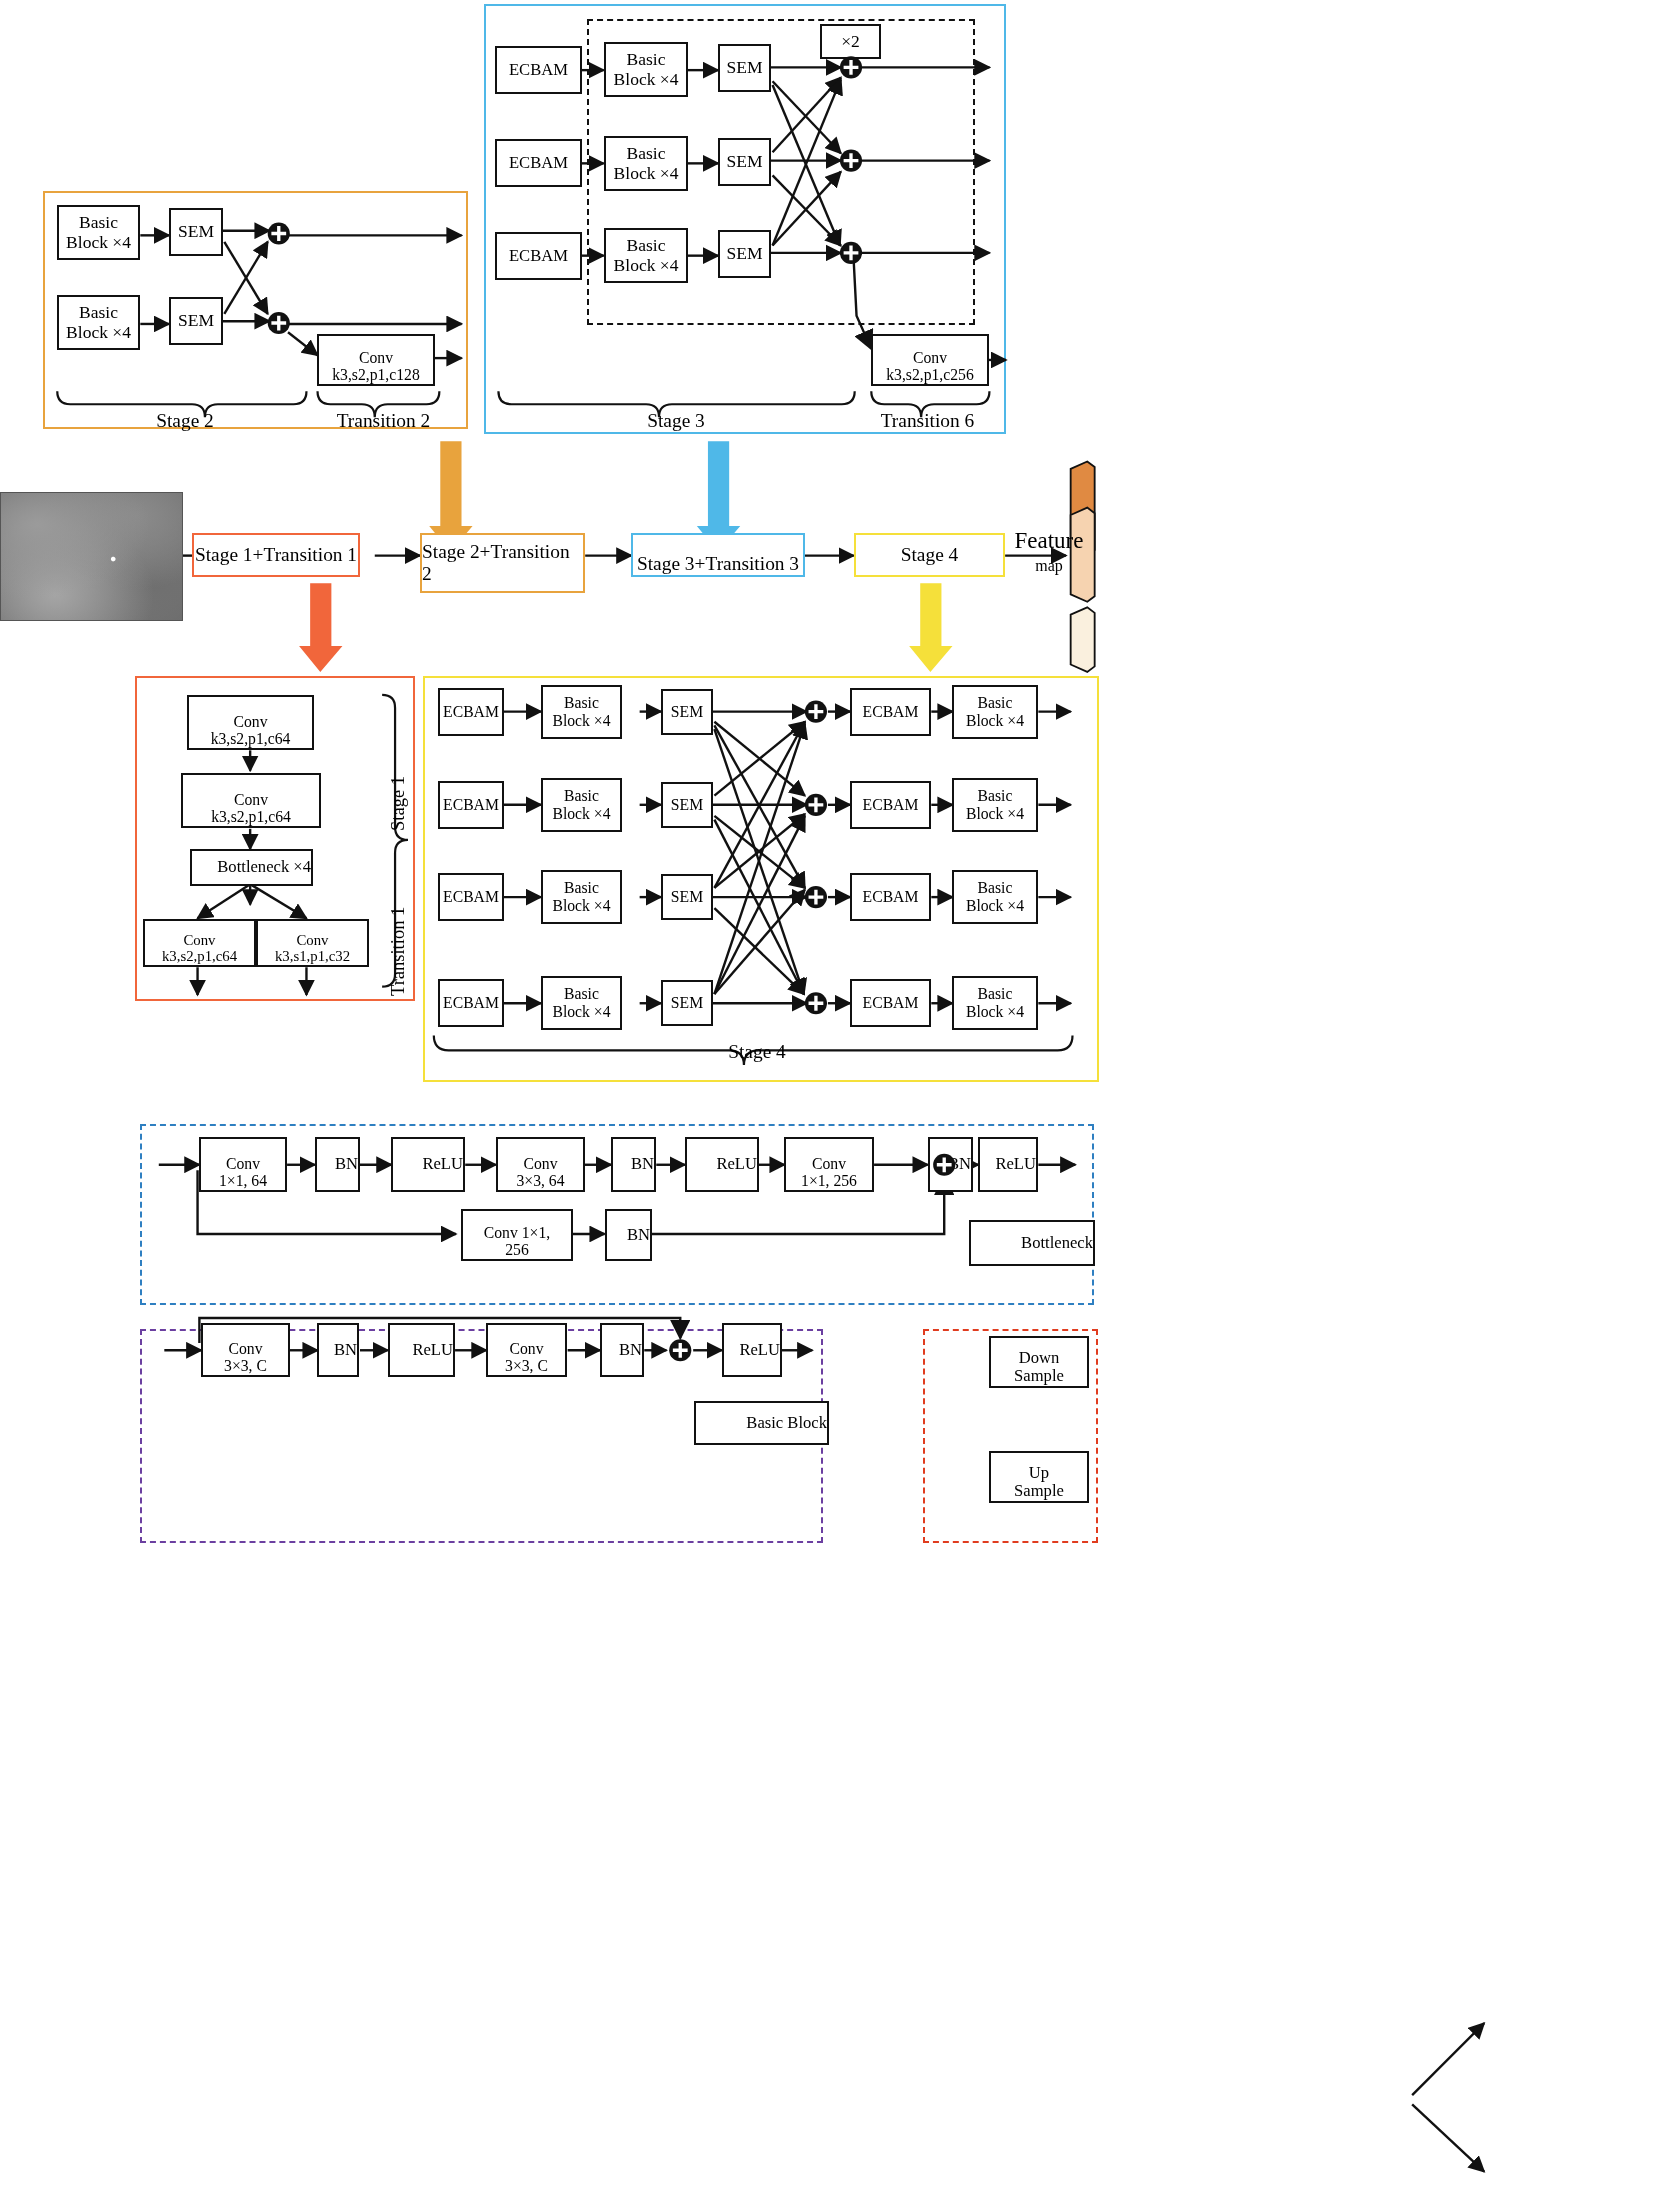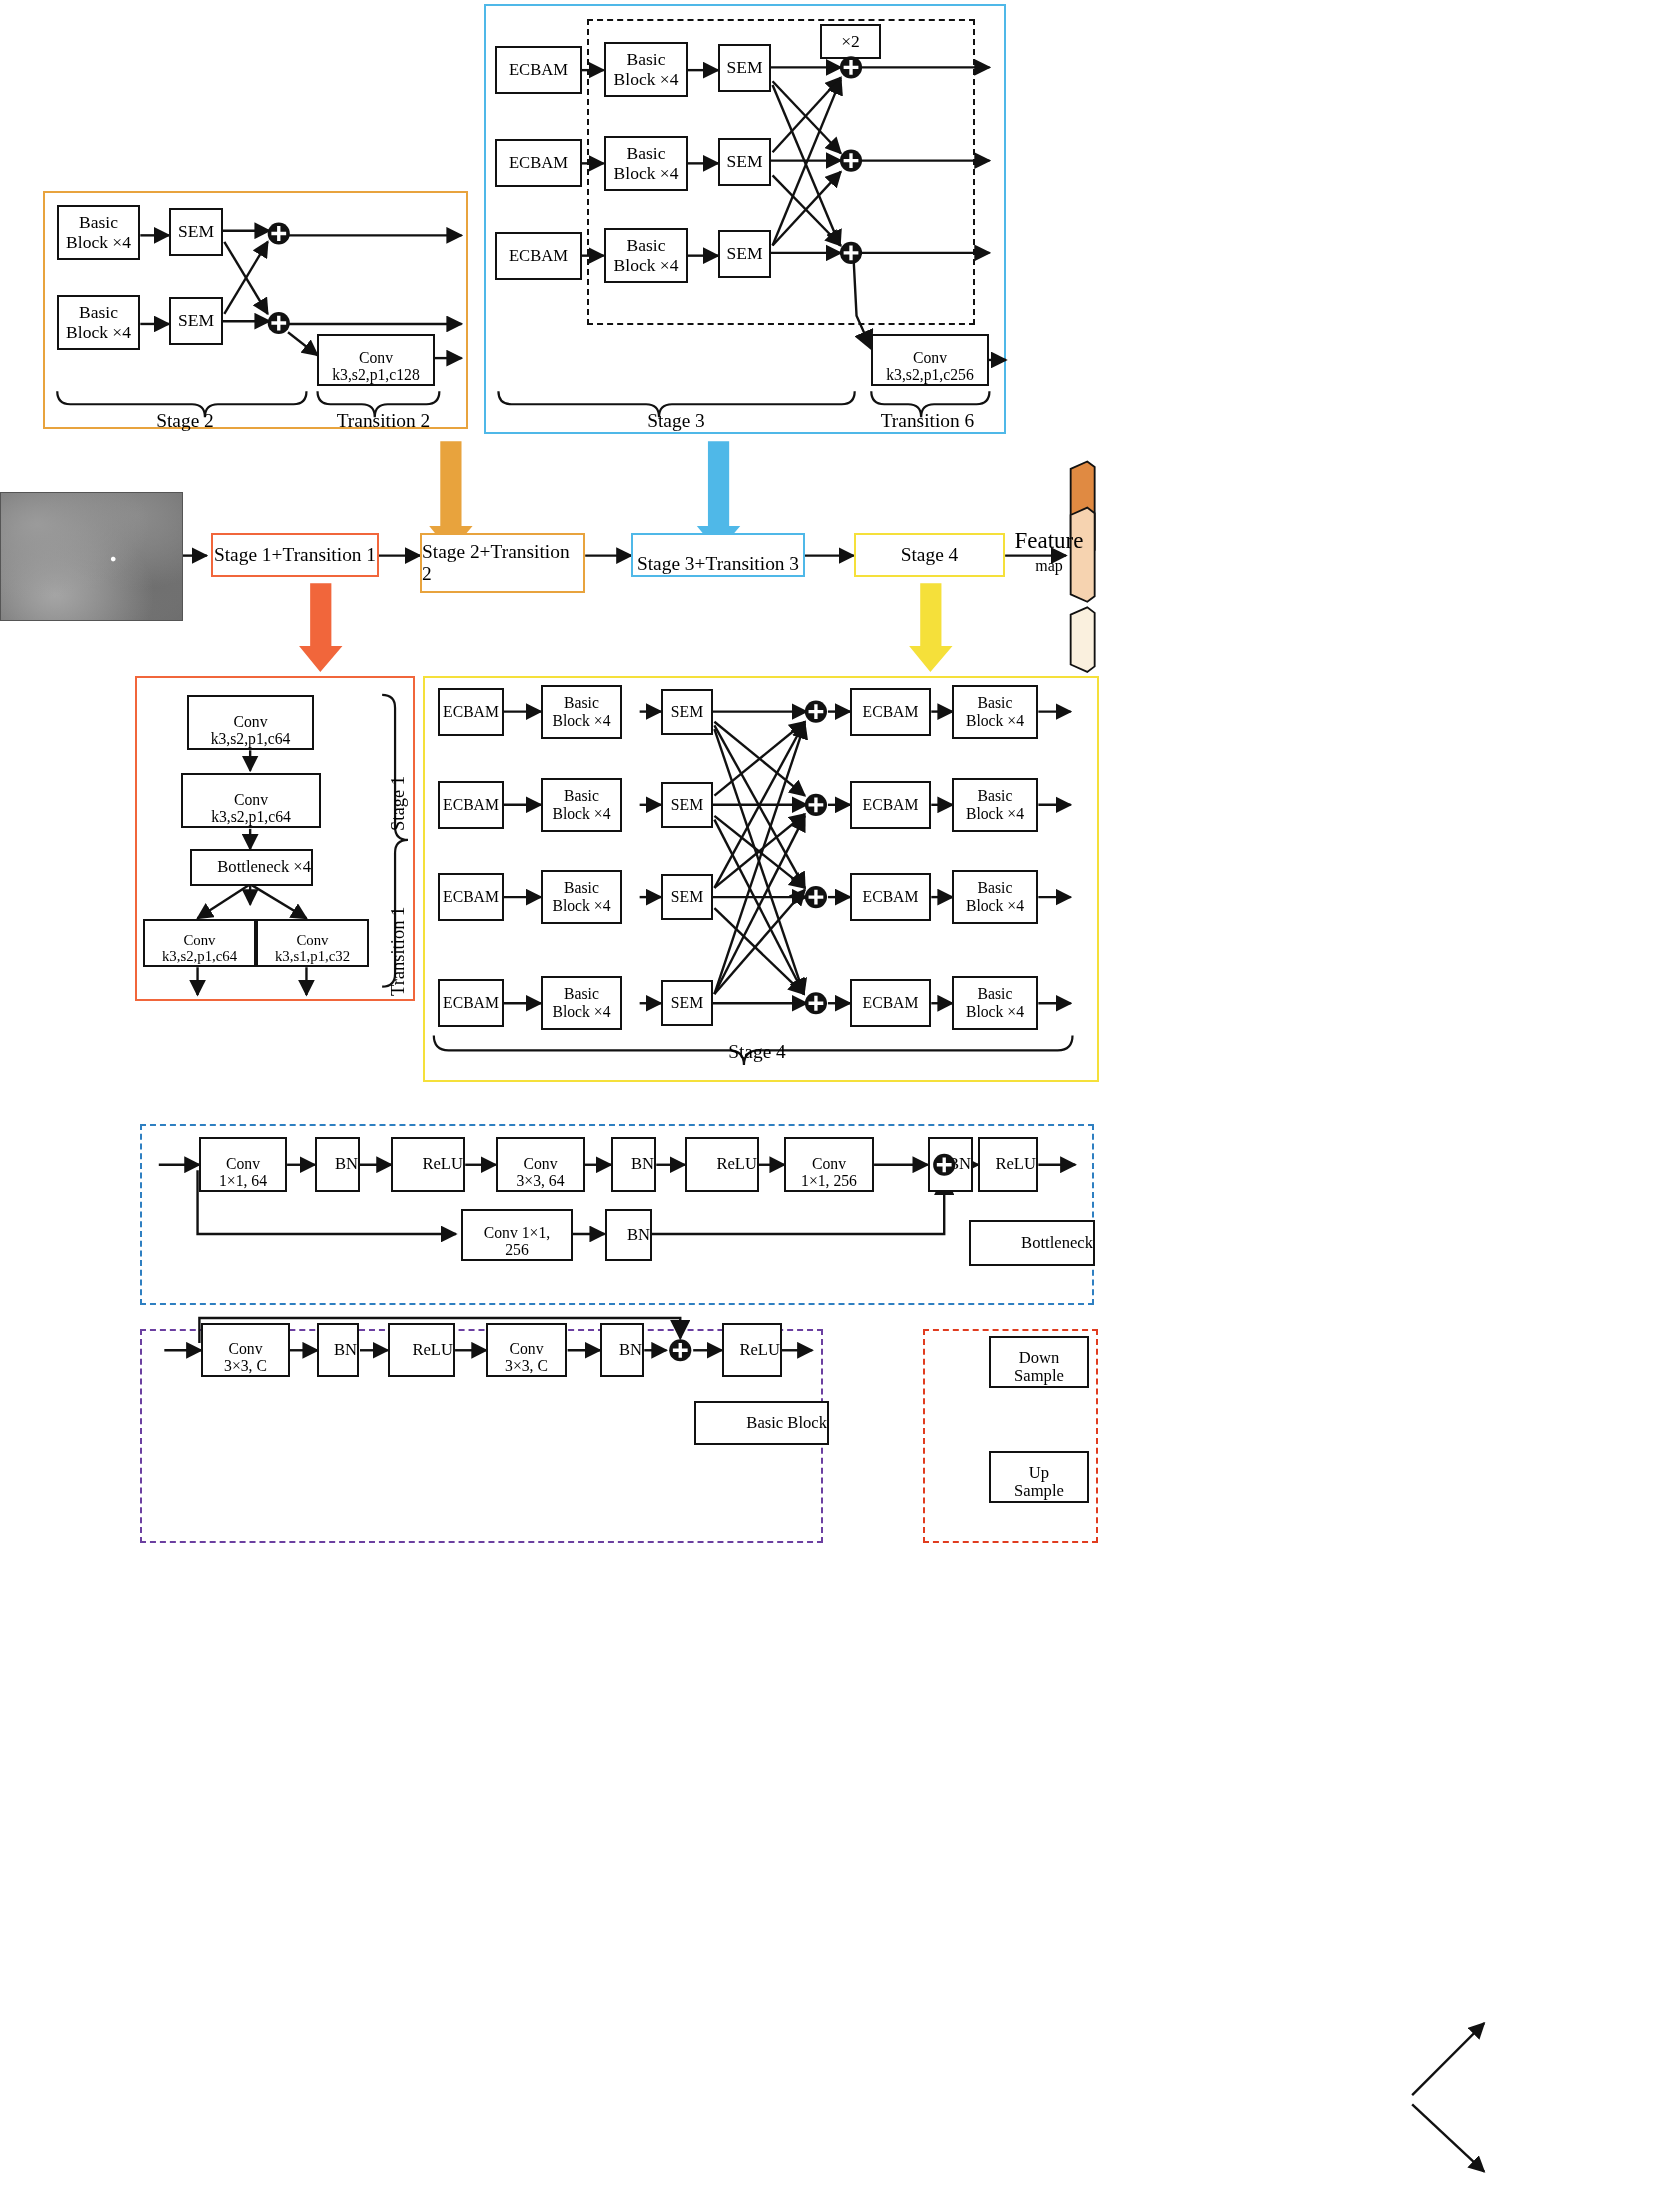--- a/index.html
+++ b/index.html
@@ -270,21 +270,21 @@
   <span>SEM</span>
 </div>
 
 <div class="box sm" style="left:871px;top:334px;width:118px;height:52px;flex-direction:column;font-size:15.7px;">
   <span class="l2">Conv</span>
   <span class="l2">k3,s2,p1,c256</span>
 </div>
 
 <div class="thumb" style="left:0px;top:492px;width:181px;height:127px;"></div>
 
-<div class="pipe red" style="left:211px;top:533px;width:168px;height:44px;">
+<div class="pipe red" style="left:192px;top:533px;width:168px;height:44px;">
   <span>Stage 1+Transition 1</span>
 </div>
 <div class="pipe orange" style="left:420px;top:533px;width:165px;height:60px;">
   <span>Stage 2+Transition 2</span>
 </div>
 <div class="pipe blue" style="left:631px;top:533px;width:174px;height:44px;">
   <span>Stage 3+Transition 3</span>
 </div>
 <div class="pipe yellow" style="left:854px;top:533px;width:151px;height:44px;">
   <span>Stage 4</span>

